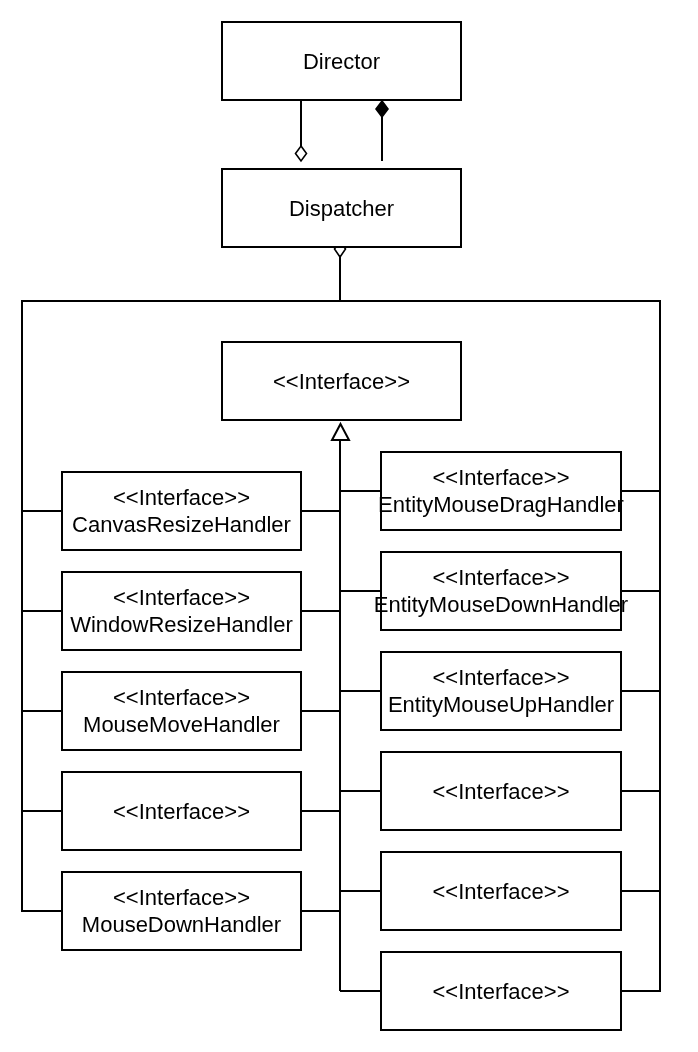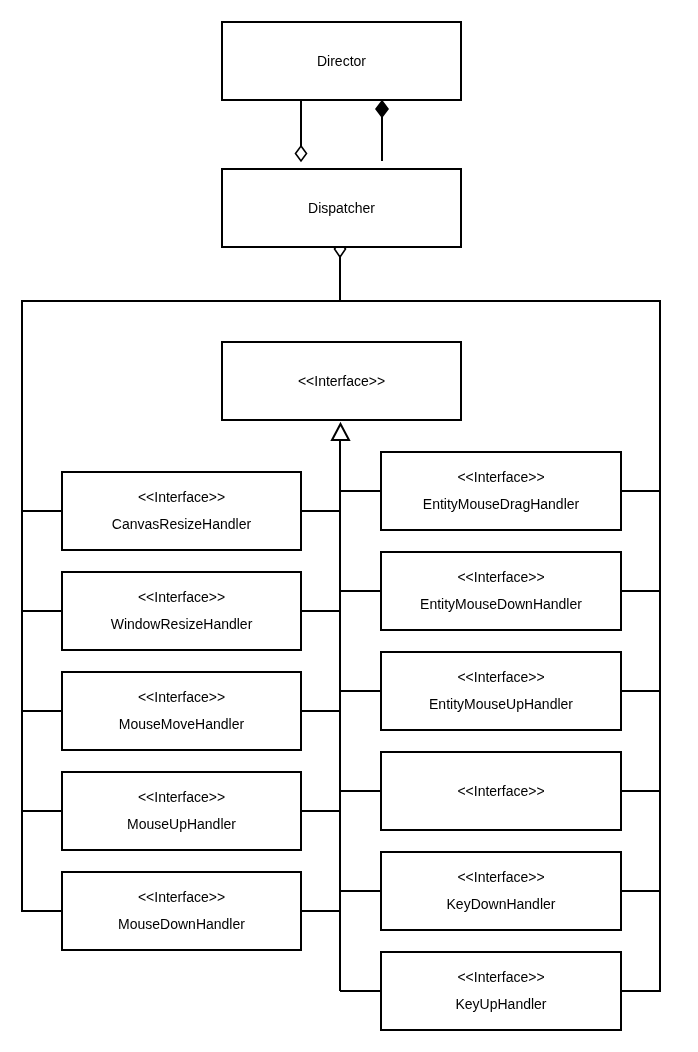--- a/index.html
+++ b/index.html
@@ -22,21 +22,21 @@
     box-sizing: border-box;
     width: 241px;
     height: 80px;
     background: #ffffff;
     border: 2px solid #000000;
     display: flex;
     flex-direction: column;
     align-items: center;
     justify-content: center;
     text-align: center;
-    font-size: 14px;
+    font-size: 22px;
     line-height: 27px;
     white-space: nowrap;
   }
   
   .pos-director     { left: 221px; top: 21px;  }
   .pos-dispatcher   { left: 221px; top: 168px; }
   .pos-eventhandler { left: 221px; top: 341px; }
   
   .col-left  { left: 61px;  width: 241px; }
   .pos-l0 { top: 471px; }
@@ -129,21 +129,20 @@
   <div class="uml-box col-left pos-l1">
     <span class="stereotype">&lt;&lt;Interface&gt;&gt;</span>
     <span class="class-name">WindowResizeHandler</span>
   </div>
   <div class="uml-box col-left pos-l2">
     <span class="stereotype">&lt;&lt;Interface&gt;&gt;</span>
     <span class="class-name">MouseMoveHandler</span>
   </div>
   <div class="uml-box col-left pos-l3">
     <span class="stereotype">&lt;&lt;Interface&gt;&gt;</span>
-    <span class="class-name">MouseUpHandler</span>
   </div>
   <div class="uml-box col-left pos-l4">
     <span class="stereotype">&lt;&lt;Interface&gt;&gt;</span>
     <span class="class-name">MouseDownHandler</span>
   </div>
 
   <div class="uml-box col-right pos-r0">
     <span class="stereotype">&lt;&lt;Interface&gt;&gt;</span>
     <span class="class-name">EntityMouseDragHandler</span>
   </div>
@@ -153,20 +152,18 @@
   </div>
   <div class="uml-box col-right pos-r2">
     <span class="stereotype">&lt;&lt;Interface&gt;&gt;</span>
     <span class="class-name">EntityMouseUpHandler</span>
   </div>
   <div class="uml-box col-right pos-r3">
     <span class="stereotype">&lt;&lt;Interface&gt;&gt;</span>
   </div>
   <div class="uml-box col-right pos-r4">
     <span class="stereotype">&lt;&lt;Interface&gt;&gt;</span>
-    <span class="class-name">KeyDownHandler</span>
   </div>
   <div class="uml-box col-right pos-r5">
     <span class="stereotype">&lt;&lt;Interface&gt;&gt;</span>
-    <span class="class-name">KeyUpHandler</span>
   </div>
 
 </div>
 
 </body></html>

